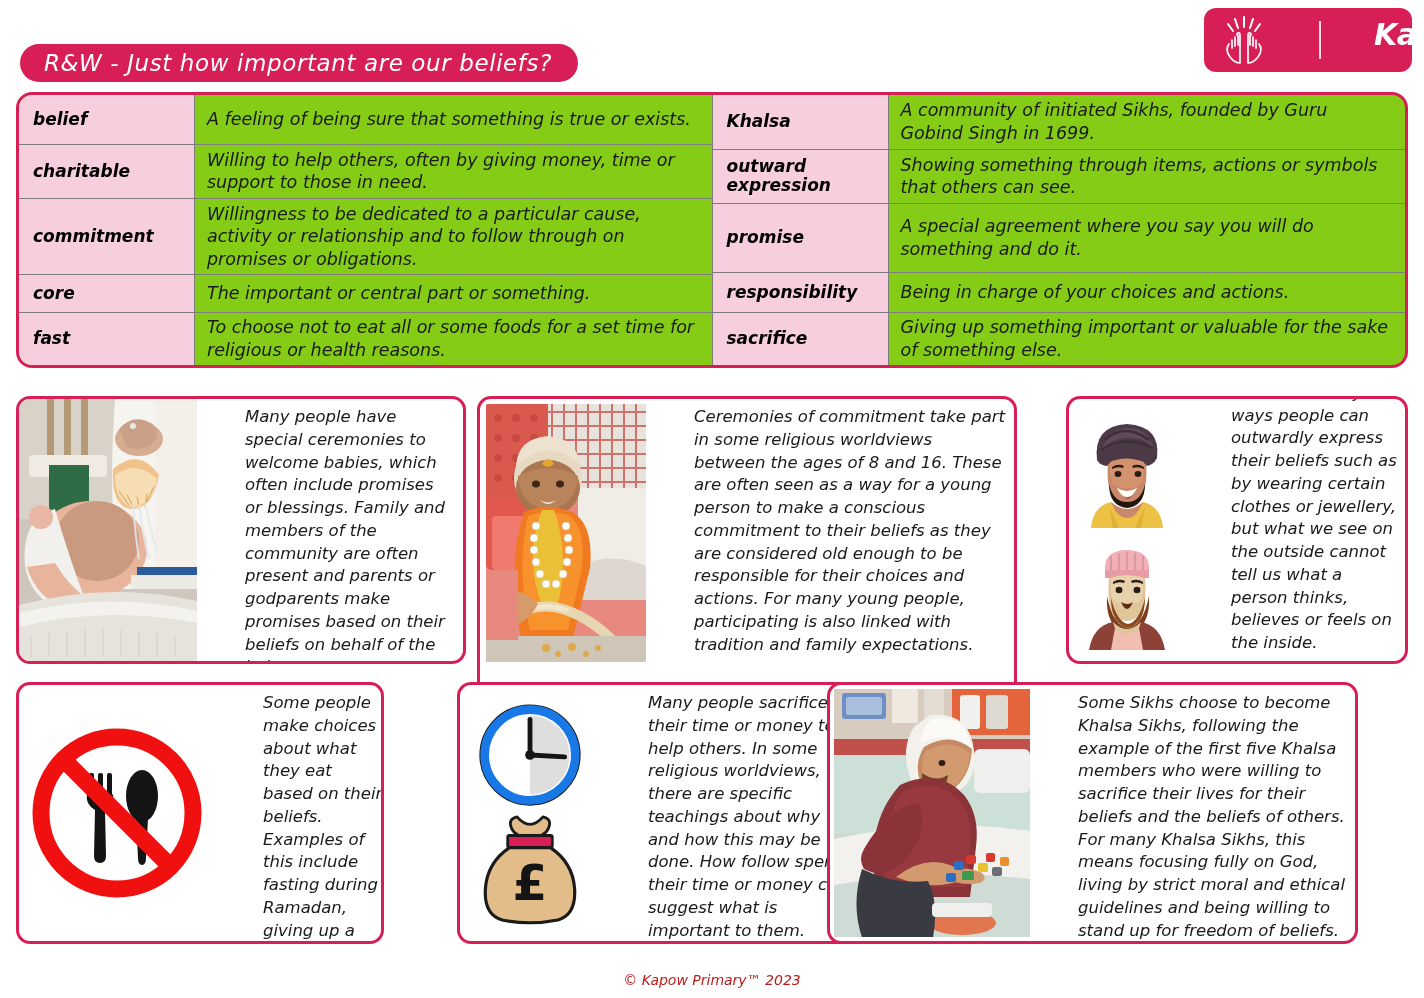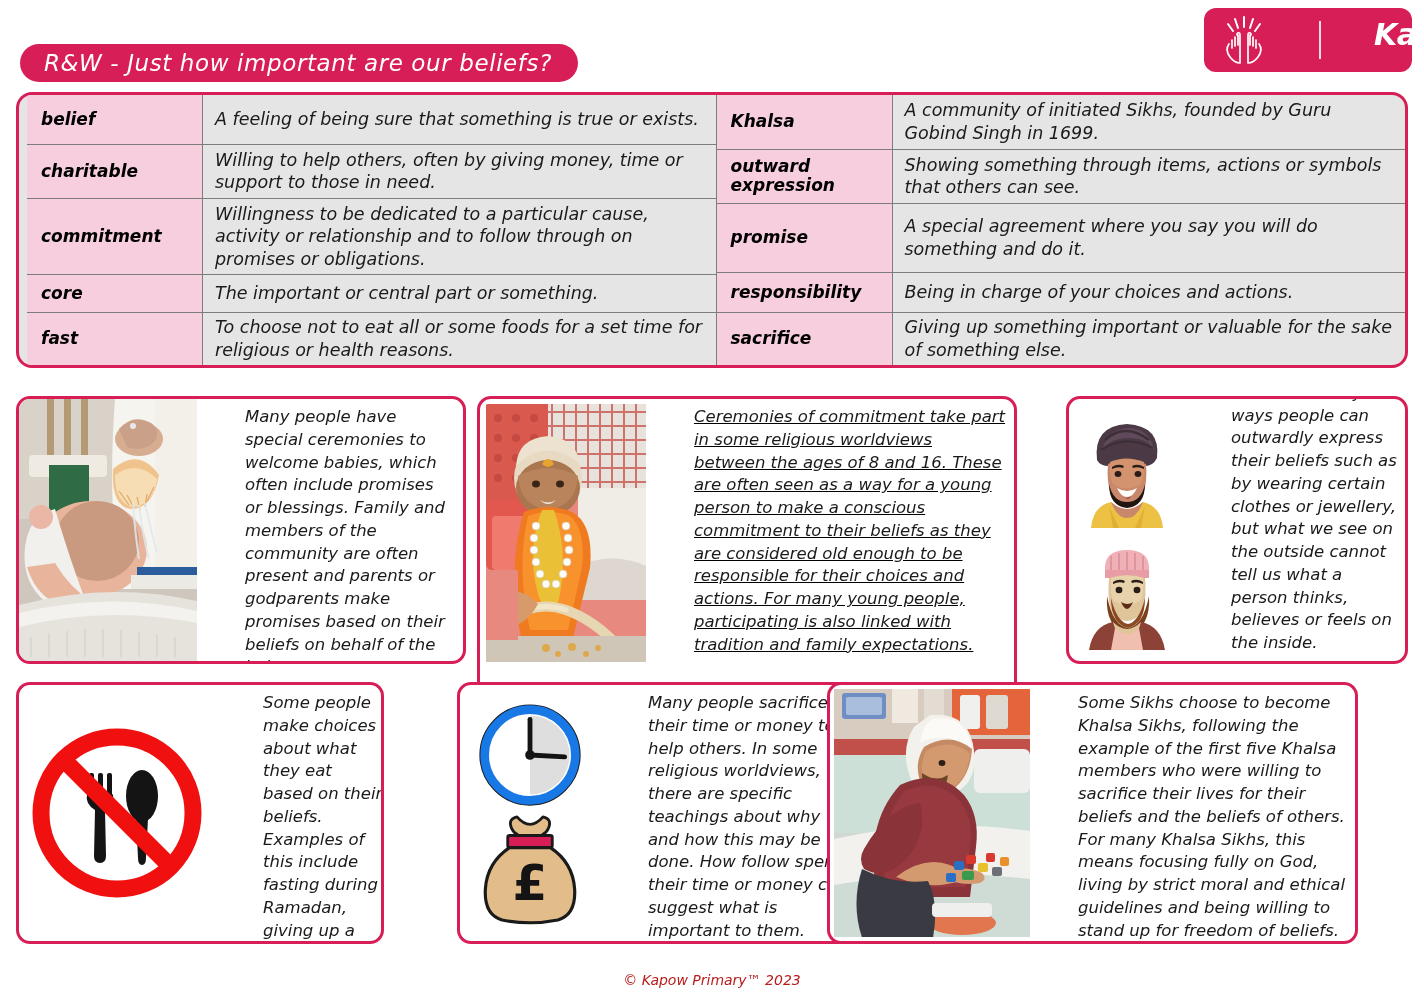--- a/index.html
+++ b/index.html
@@ -57,24 +57,23 @@
   .logo-word .p sup { font-size: 7px; vertical-align: super; }
 
   
   .vocab-frame {
     position: absolute;
     left: 16px; top: 92px;
     width: 1392px; height: 276px;
     border: 3px solid #d81e56;
     border-radius: 16px;
     box-sizing: border-box;
-    background: #e5e5e5;
+    background: #84cc16;
     overflow: hidden;
     display: flex;
-    padding-left: 8px;
   }
   .vocab-col { flex: 1 1 50%; display: flex; flex-direction: column; }
   .vocab-col.left { border-right: 1px solid #7d7d7d; }
   .vrow { display: flex; border-bottom: 1px solid #7d7d7d; box-sizing: border-box; }
   .vrow:last-child { border-bottom: none; }
   .vterm {
     width: 176px; flex: 0 0 176px;
     background: #f7cede;
     border-right: 1px solid #7d7d7d;
     box-sizing: border-box;
@@ -116,21 +115,21 @@
     padding: 7px 8px 6px 10px;
     font-size: 16.5px; font-style: italic;
     line-height: 1.38;
     color: #1a1a1a;
     box-sizing: border-box;
     margin-left: 38px;
   }
 
   
   #card-baby       { left: 16px;  top: 396px; width: 450px; height: 268px; }
-  #card-ceremony   { left: 477px; top: 396px; width: 540px; height: 304px; text-decoration: underline; }
+  #card-ceremony   { left: 477px; top: 396px; width: 540px; height: 304px; }
   #card-outward    { left: 1066px;top: 396px; width: 342px; height: 268px; align-items: flex-end; }
   
   #card-food       { left: 16px;  top: 682px; width: 368px; height: 262px; }
   #card-time       { left: 457px; top: 682px; width: 410px; height: 262px; }
   #card-khalsa     { left: 827px; top: 682px; width: 531px; height: 262px; }
 
   #card-baby .media     { width: 178px; }
   #card-ceremony .media { width: 160px; margin: 5px 0 5px 6px; border-radius: 2px; }
   #card-outward .media  { width: 108px; display:flex; flex-direction:column; justify-content:center; gap:4px; padding-left:6px;}
   #card-food .media     { width: 196px; display: flex; align-items: center; justify-content: center; }

